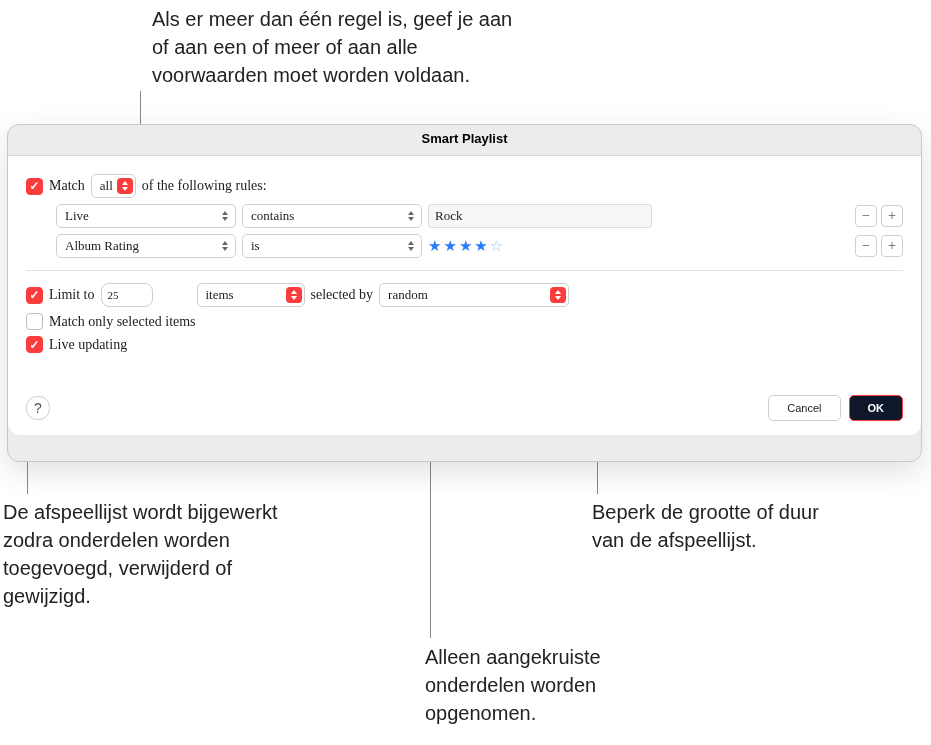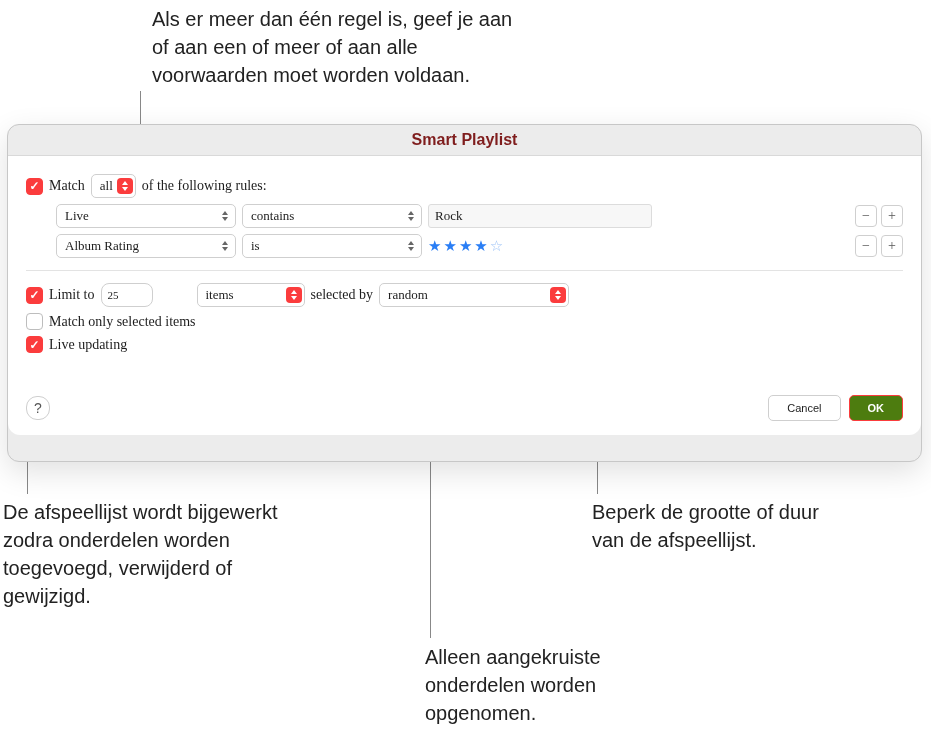--- a/index.html
+++ b/index.html
@@ -42,23 +42,23 @@
     height: 336px;
     border: 1px solid #c7c7c7;
     border-radius: 12px;
     box-shadow: 0 10px 30px rgba(0,0,0,0.12);
     background: #ececec;
     overflow: hidden;
   }
   .titlebar {
     height: 24px;
     text-align: center;
-    font-size: 16px;
+    font-size: 13px;
     font-weight: 600;
-    color: #7f1d1d;
+    color: #000000;
     padding-top: 6px;
   }
   .content {
     background: #fff;
     border-top: 1px solid #d9d9d9;
     border-radius: 0 0 12px 12px;
     padding: 18px 18px 14px 18px;
     height: 280px;
     box-sizing: border-box;
     position: relative;
@@ -142,21 +142,21 @@
     display: flex; align-items: center; justify-content: center;
     font-size: 14px; color: #555;
   }
   .spacer { flex: 1; }
   .btn {
     height: 24px; padding: 0 18px; border-radius: 5px;
     border: 1px solid #cfcfcf; background: #fff;
     font-size: 11px; display: inline-flex; align-items: center; justify-content: center;
     margin-left: 8px;
   }
-  .btn.primary { background: #4d7c0f; border-color: #fb3c3d; color: #fff; font-weight: 600; }
+  .btn.primary { background: #0f172a; border-color: #fb3c3d; color: #fff; font-weight: 600; }
 
   .rules-block { border-bottom: 1px solid #e3e3e3; padding-bottom: 6px; margin-bottom: 12px; }
 </style>
 </head>
 <body>
 
 <div class="callout top">Als er meer dan één regel is, geef je aan of aan een of meer of aan alle voorwaarden moet worden voldaan.</div>
 <div class="callout left">De afspeellijst wordt bijgewerkt zodra onderdelen worden toegevoegd, verwijderd of gewijzigd.</div>
 <div class="callout middle">Alleen aangekruiste onderdelen worden opgenomen.</div>
 <div class="callout right">Beperk de grootte of duur van de afspeellijst.</div>

